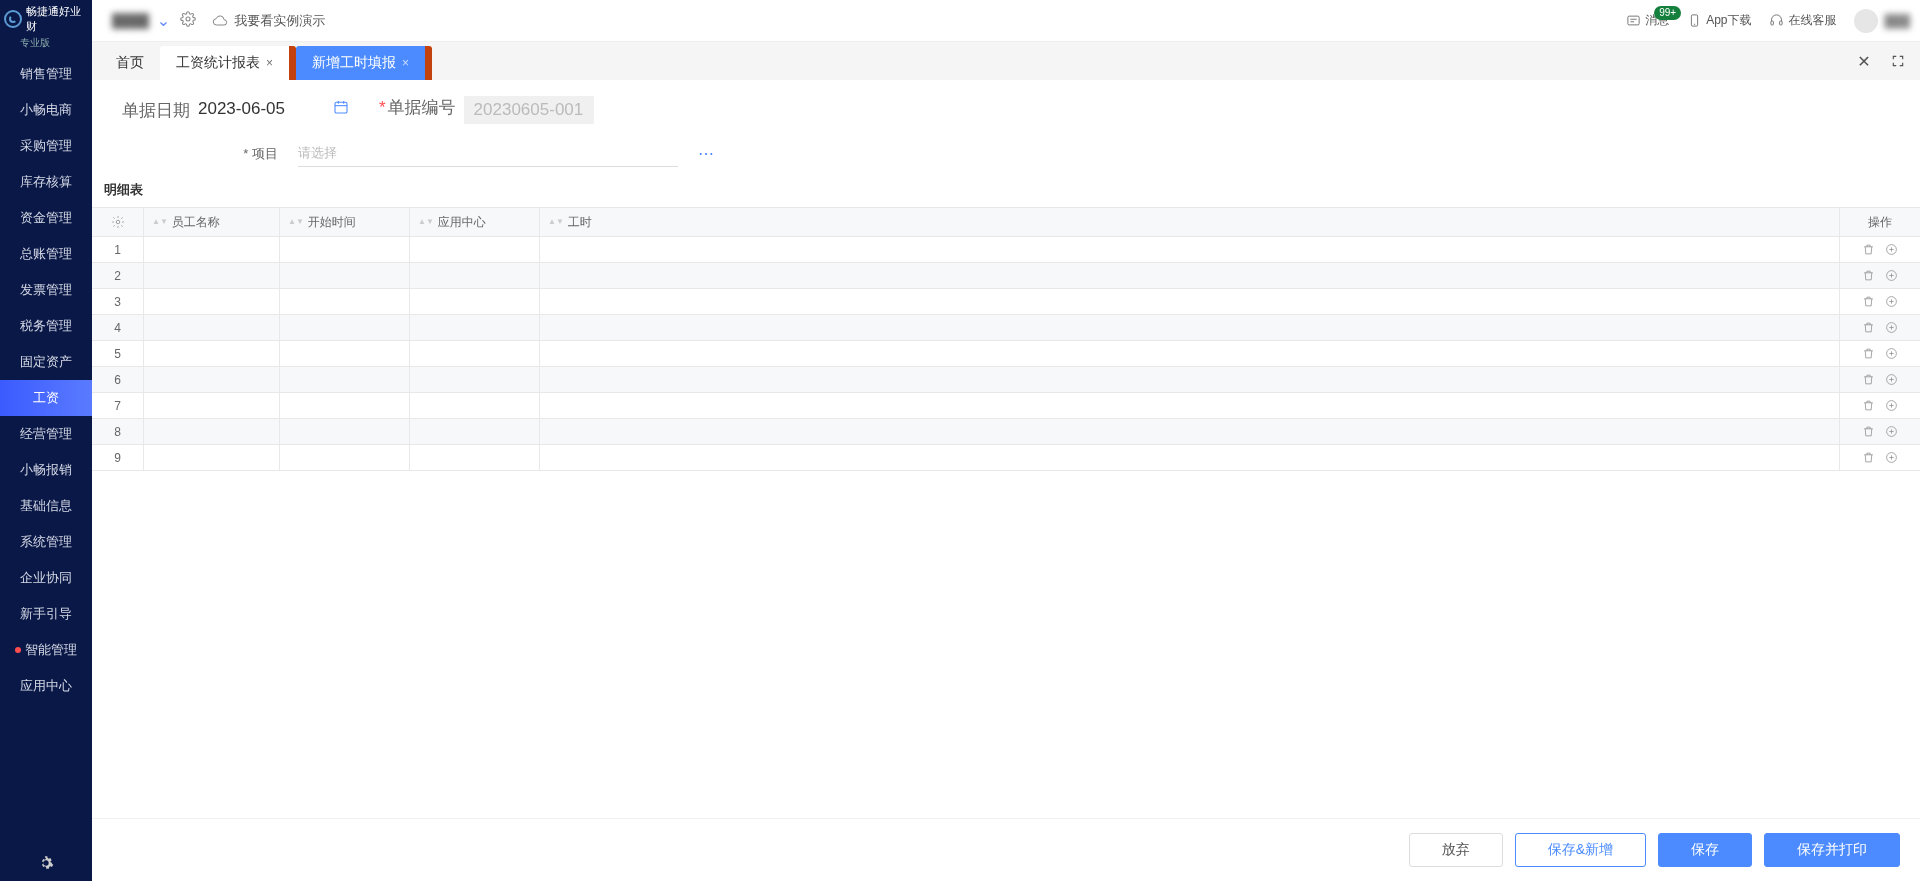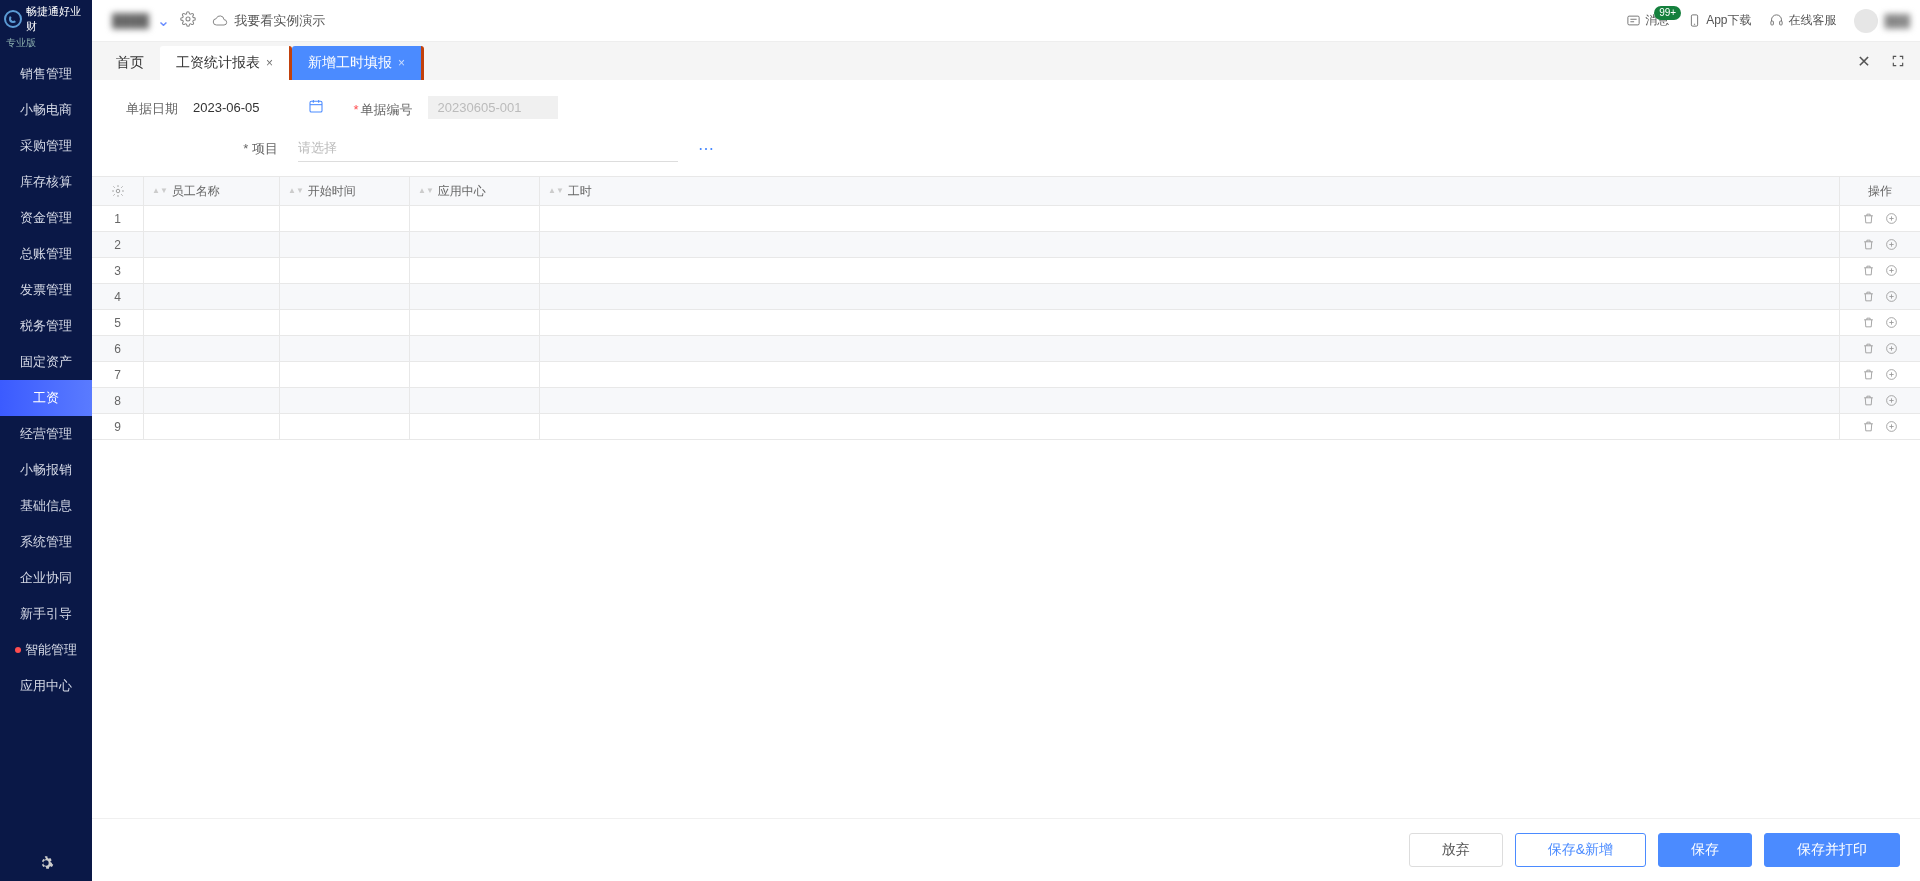--- a/index.html
+++ b/index.html
@@ -1,21 +1,21 @@
 <!DOCTYPE html>
 <html><head>
 <meta charset="utf-8">
 <style>
 *{margin:0;padding:0;box-sizing:border-box;font-family:"Microsoft YaHei","PingFang SC",sans-serif}
 body{background:#f5f5f5;overflow:hidden;width:1920px;height:881px;position:relative}
 .sidebar{position:absolute;left:0;top:0;width:92px;height:881px;background:#0a1847;color:#fff;display:flex;flex-direction:column}
 .brand{height:38px;display:flex;align-items:center;padding:4px 4px;font-size:11px}
 .brand-logo{width:18px;height:18px;border:2px solid #5b9bd5;border-radius:50%;margin-right:4px;position:relative;flex-shrink:0}
 .brand-logo:after{content:"";position:absolute;inset:3px;border:2px solid #5b9bd5;border-radius:50%;border-top-color:transparent;border-right-color:transparent}
-.brand-edition{font-size:10px;color:#8aa;padding-left:6px;margin-top:-2px;margin-bottom:6px}
+.brand-edition{font-size:10px;color:#8aa;padding-left:20px;margin-top:-2px;margin-bottom:6px}
 .menu{flex:1;overflow-y:auto}
 .menu-item{height:36px;display:flex;align-items:center;justify-content:center;font-size:13px;color:#d5d9e6;cursor:pointer;padding:0 6px;white-space:nowrap}
 .menu-item.active{background:linear-gradient(90deg,#3b5bff,#5a7bff);color:#fff}
 .menu-item .dot{width:6px;height:6px;border-radius:50%;background:#ff4d4f;margin-right:4px;flex-shrink:0}
 .sidebar-footer{height:36px;display:flex;align-items:center;justify-content:center}
 .sidebar-footer svg{width:16px;height:16px;fill:#ccc}
 .topbar{position:absolute;left:92px;top:0;right:0;height:42px;background:#fff;display:flex;align-items:center;padding:0 10px;border-bottom:1px solid #eee}
 .org-select{display:flex;align-items:center;gap:8px;padding:0 10px}
 .org-name{filter:blur(3px);color:#666;font-size:13px}
 .chevron{color:#6a8dff}
@@ -23,29 +23,29 @@
 .demo-link{display:flex;align-items:center;gap:6px;margin-left:16px;color:#555;font-size:13px;cursor:pointer}
 .demo-link svg{width:16px;height:16px;stroke:#888;fill:none}
 .topbar-right{margin-left:auto;display:flex;align-items:center;gap:18px;font-size:12px;color:#555}
 .tb-item{display:flex;align-items:center;gap:4px;cursor:pointer;position:relative}
 .tb-item svg{width:15px;height:15px;stroke:#666;fill:none;stroke-width:1.4}
 .badge{position:absolute;top:-6px;right:-12px;background:#15803d;color:#fff;border-radius:8px;font-size:10px;padding:0 5px;line-height:14px}
 .avatar-wrap{display:flex;align-items:center;gap:6px}
 .avatar{width:24px;height:24px;border-radius:50%;background:#e6e6e6}
 .username{filter:blur(3px);color:#888}
 .tabs{position:absolute;left:92px;top:42px;right:0;height:38px;background:#f5f5f5;display:flex;align-items:stretch;padding:0 8px}
-.tab{display:flex;align-items:center;padding:0 16px;font-size:14px;color:#333;cursor:pointer;gap:6px;border-right:3px solid #c2410c;background:#fff;margin-top:4px;border-radius:3px 3px 0 0}
+.tab{display:flex;align-items:center;padding:0 16px;font-size:14px;color:#333;cursor:pointer;gap:6px;border-right:7px solid #c2410c;background:#fff;margin-top:4px;border-radius:3px 3px 0 0}
 .tab.plain{background:transparent;border:none}
 .tab.active{background:#4b8bff;color:#fff}
 .tab-close{font-size:12px;opacity:.7}
 .tabs-right{margin-left:auto;display:flex;align-items:center;gap:6px}
 .tabs-right .tbtn{width:28px;height:28px;display:flex;align-items:center;justify-content:center;cursor:pointer;color:#555}
 .content{position:absolute;left:92px;top:80px;right:0;bottom:0;background:#fff;display:flex;flex-direction:column}
 .form-row{display:flex;align-items:center;padding:16px 30px;gap:30px}
-.form-field{display:flex;align-items:flex-end;gap:15px;font-size:13px}
+.form-field{display:flex;align-items:flex-start;gap:8px;font-size:17px}
 .form-field label{color:#666;min-width:56px;text-align:right}
 .form-field .req{color:#ff4d4f;margin-right:2px}
 .date-input{display:flex;align-items:center;border-bottom:1px solid transparent;gap:8px}
 .date-input span{color:#333}
 .date-icon svg{width:16px;height:16px;stroke:#4b8bff;fill:none}
 .text-input{background:#f0f0f0;padding:4px 10px;color:#bbb;min-width:130px}
 .proj-row{display:flex;align-items:center;padding:0 30px 14px;gap:20px}
 .proj-label{font-size:13px;color:#666;min-width:156px;text-align:right}
 .proj-input{border-bottom:1px solid #ddd;flex:0 0 380px;padding:4px 0;color:#bbb;font-size:13px}
 .proj-more{color:#4b8bff;cursor:pointer}
@@ -239,20 +239,21 @@
     <div class="form-field">
       <label><span class="req">*</span><span>单据编号</span></label>
       <div class="text-input">20230605-001</div>
     </div>
   </div>
   <div class="proj-row">
     <label class="proj-label"><span class="req">*</span> <span>项目</span></label>
     <div class="proj-input">请选择</div>
     <span class="proj-more">⋯</span>
   </div>
+  <div class="section-title">明细表</div>
   <div class="table">
     <div class="thead">
       <div class="th th-idx">
         <svg width="14" height="14" viewBox="0 0 24 24" stroke="#999" fill="none" stroke-width="1.6">
             <circle cx="12" cy="12" r="3"></circle>
             <path d="M12 2v3M12 19v3M4.2 4.2l2.1 2.1M17.7 17.7l2.1 2.1M2 12h3M19 12h3M4.2 19.8l2.1-2.1M17.7 6.3l2.1-2.1"></path>
           </svg>
       </div>
       <div class="th th-emp">
           <span class="sort">▲▼</span>

